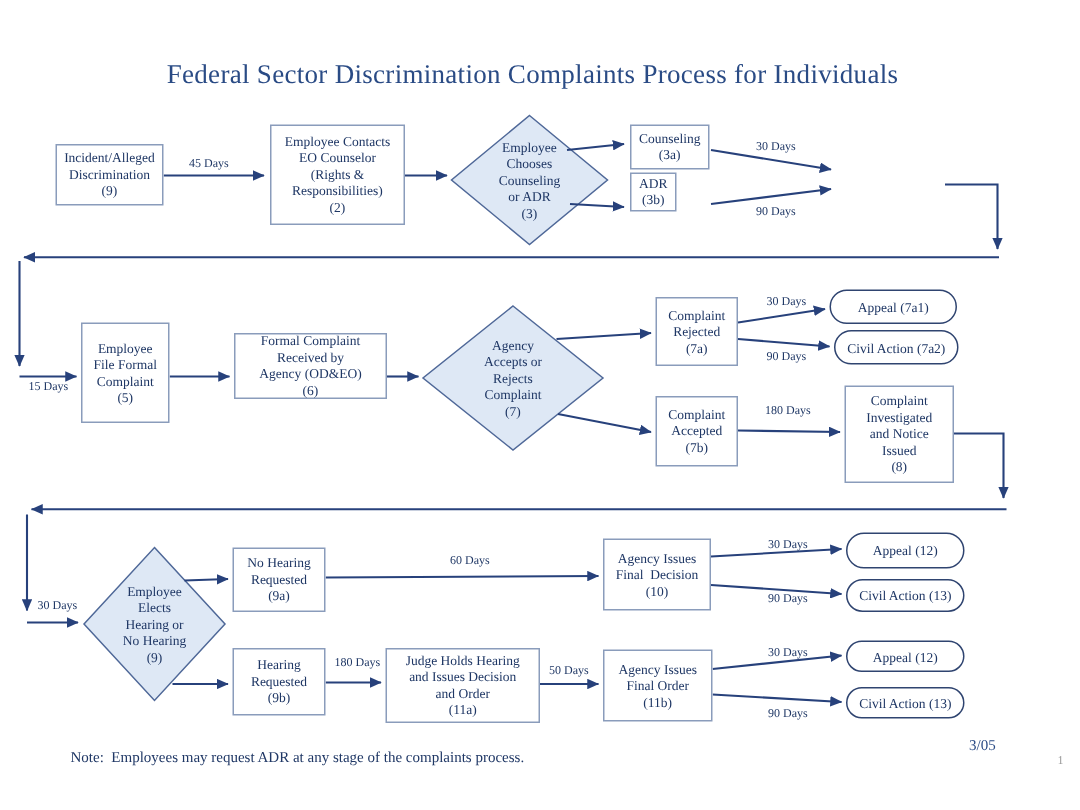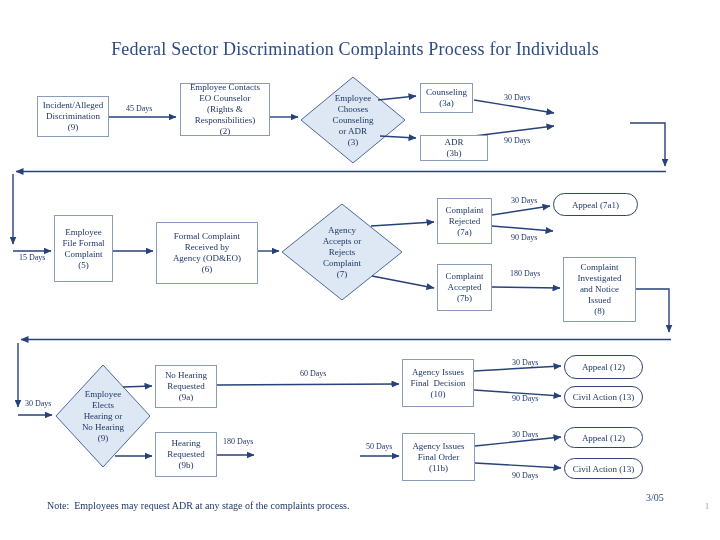--- a/index.html
+++ b/index.html
@@ -85,34 +85,34 @@
     <line x1="474" y1="390" x2="561" y2="396" stroke="#27417b" stroke-width="1.4" marker-end="url(#arrow)"></line>
     <line x1="475" y1="446" x2="561" y2="437" stroke="#27417b" stroke-width="1.4" marker-end="url(#arrow)"></line>
     <line x1="475" y1="463" x2="561" y2="468" stroke="#27417b" stroke-width="1.4" marker-end="url(#arrow)"></line>
   </svg>
 
   <div class="title">Federal Sector Discrimination Complaints Process for Individuals</div>
 
   <div class="box" style="left:37px;top:96px;width:72px;height:41px">Incident/Alleged
 Discrimination
 (9)</div>
-  <div class="box" style="left:180px;top:83px;width:90px;height:53px">Employee Contacts
+  <div class="box" style="left:180px;top:83px;width:90px;height:67px">Employee Contacts
 EO Counselor
 (Rights &amp;
 Responsibilities)
 (2)</div>
   <div class="box" style="left:420px;top:83px;width:53px;height:30px">Counseling
 (3a)</div>
-  <div class="box" style="left:420px;top:135px;width:68px;height:26px">ADR
+  <div class="box" style="left:420px;top:115px;width:31px;height:26px">ADR
 (3b)</div>
   <div class="box" style="left:54px;top:215px;width:59px;height:67px">Employee
 File Formal
 Complaint
 (5)</div>
-  <div class="box" style="left:156px;top:222px;width:102px;height:62px">Formal Complaint
+  <div class="box" style="left:156px;top:222px;width:102px;height:44px">Formal Complaint
 Received by
 Agency (OD&amp;EO)
 (6)</div>
   <div class="box" style="left:437px;top:198px;width:55px;height:46px">Complaint
 Rejected
 (7a)</div>
   <div class="box" style="left:437px;top:264px;width:55px;height:47px">Complaint
 Accepted
 (7b)</div>
   <div class="box" style="left:563px;top:257px;width:73px;height:65px">Complaint
@@ -122,25 +122,30 @@
 (8)</div>
   <div class="box" style="left:155px;top:365px;width:62px;height:43px">No Hearing
 Requested
 (9a)</div>
   <div class="box" style="left:155px;top:432px;width:62px;height:45px">Hearing
 Requested
 (9b)</div>
   <div class="box" style="left:402px;top:359px;width:72px;height:48px">Agency Issues
 Final  Decision
 (10)</div>
+  <div class="box" style="left:257px;top:432px;width:103px;height:50px">Judge Holds Hearing
+and Issues Decision
+and Order
+(11a)</div>
   <div class="box" style="left:402px;top:433px;width:73px;height:48px">Agency Issues
 Final Order
 (11b)</div>
 
   <div class="oval" style="left:553px;top:193px;width:85px;height:23px">Appeal (7a1)</div>
+  <div class="oval" style="left:556px;top:220px;width:83px;height:23px">Civil Action (7a2)</div>
   <div class="oval" style="left:564px;top:355px;width:79px;height:24px">Appeal (12)</div>
   <div class="oval" style="left:564px;top:386px;width:79px;height:22px">Civil Action (13)</div>
   <div class="oval" style="left:564px;top:427px;width:79px;height:21px">Appeal (12)</div>
   <div class="oval" style="left:564px;top:458px;width:79px;height:21px">Civil Action (13)</div>
 
   <div class="dlabel" style="left:313px;top:93px;width:80px;height:55px">Employee
 Chooses
 Counseling
 or ADR
 (3)</div>

